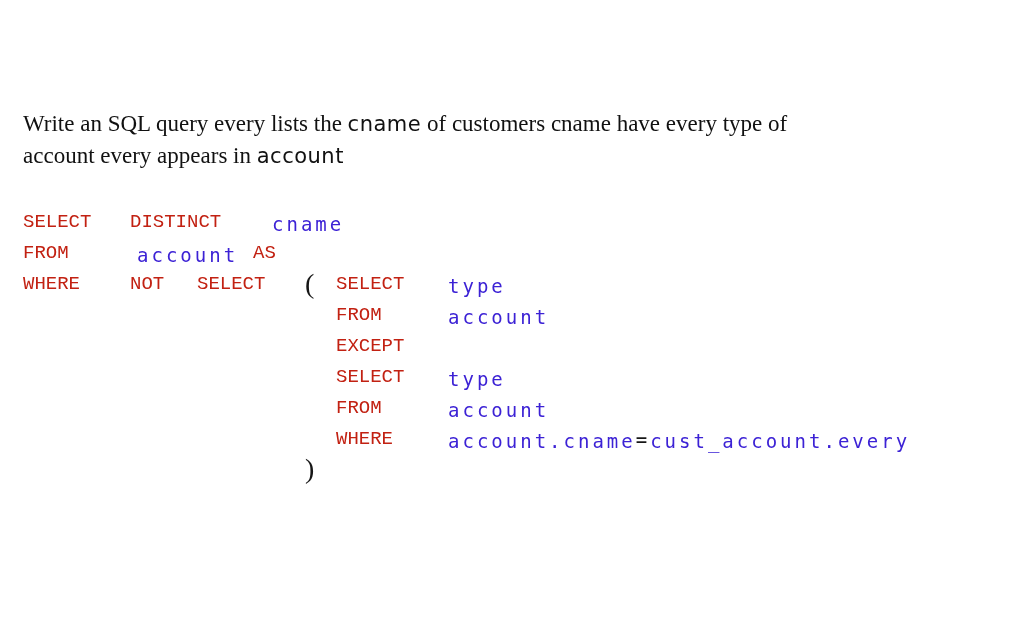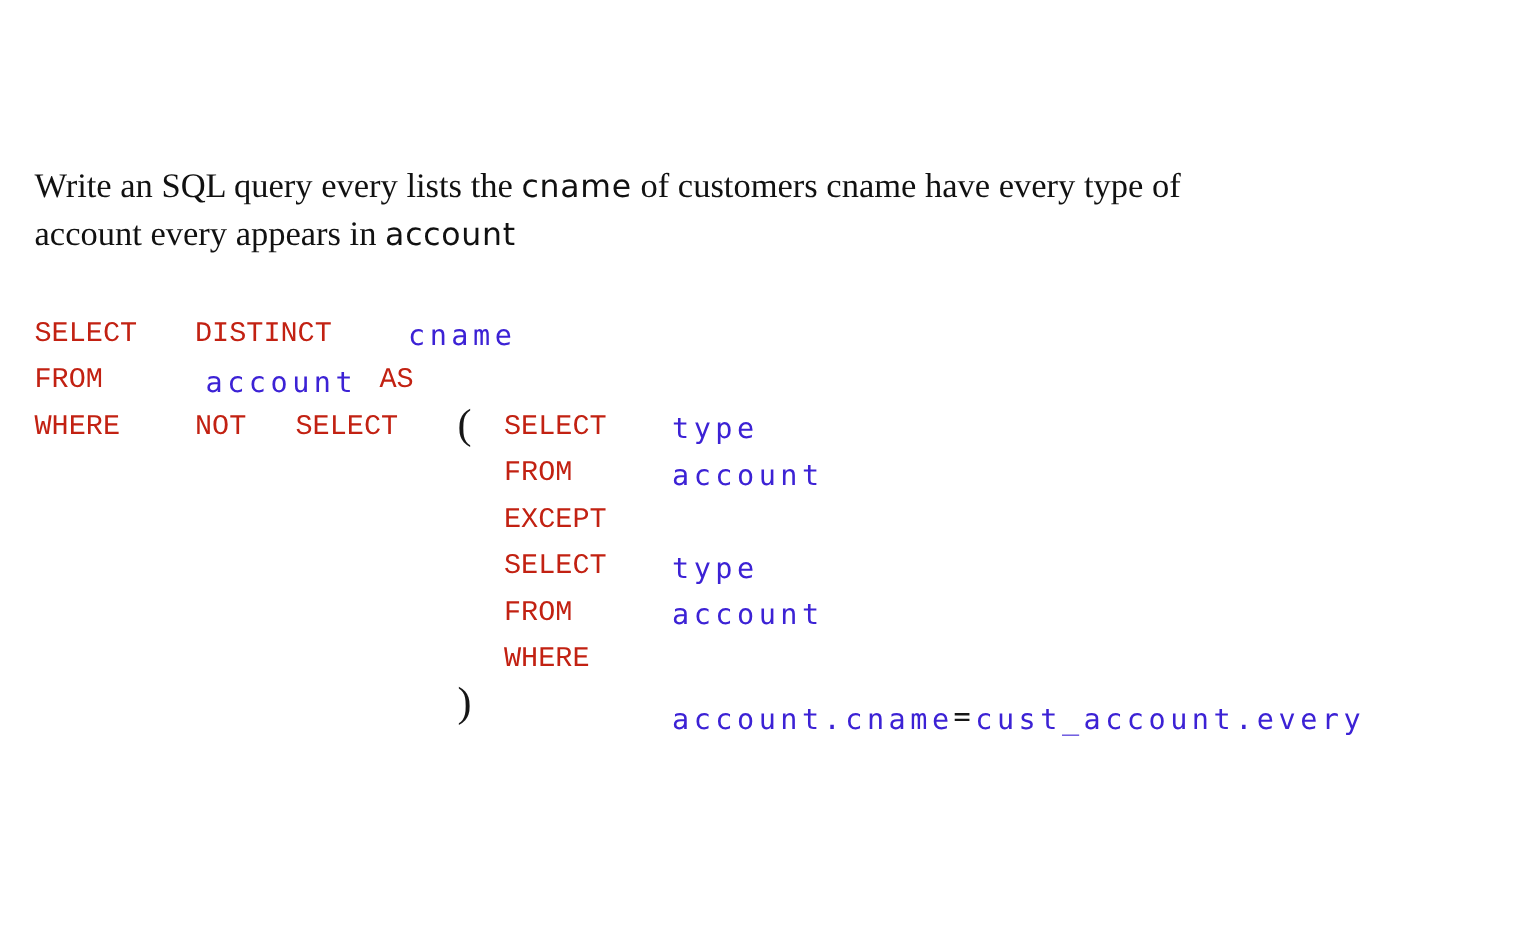--- a/index.html
+++ b/index.html
@@ -38,21 +38,21 @@
   }
   .par {
     font-family: "Liberation Serif", "DejaVu Serif", serif;
     font-size: 28px; color: var(--punct); top: -5px;
   }
   .op {
     font-family: "DejaVu Sans Mono", "Liberation Mono", monospace;
     font-size: 19px; letter-spacing: 3px; color: var(--punct);
   }
   .grp { display: inline-flex; }
-  .grp > span { white-space: pre; margin-top: 39px; }
+  .grp > span { white-space: pre; }
 </style>
 </head>
 <body style="--kw: #c22112; --idn: #3c22d5; --punct: #161616; --txt: #111111; background: rgb(255, 255, 255);">
 
 <div class="question">
   <div class="qline"><span>Write an SQL query every lists the </span><span class="inline-code">cname</span><span> of customers cname have every type of</span></div>
   <div class="qline"><span>account every appears in </span><span class="inline-code">account</span></div>
 </div>
 
 <div class="code">

